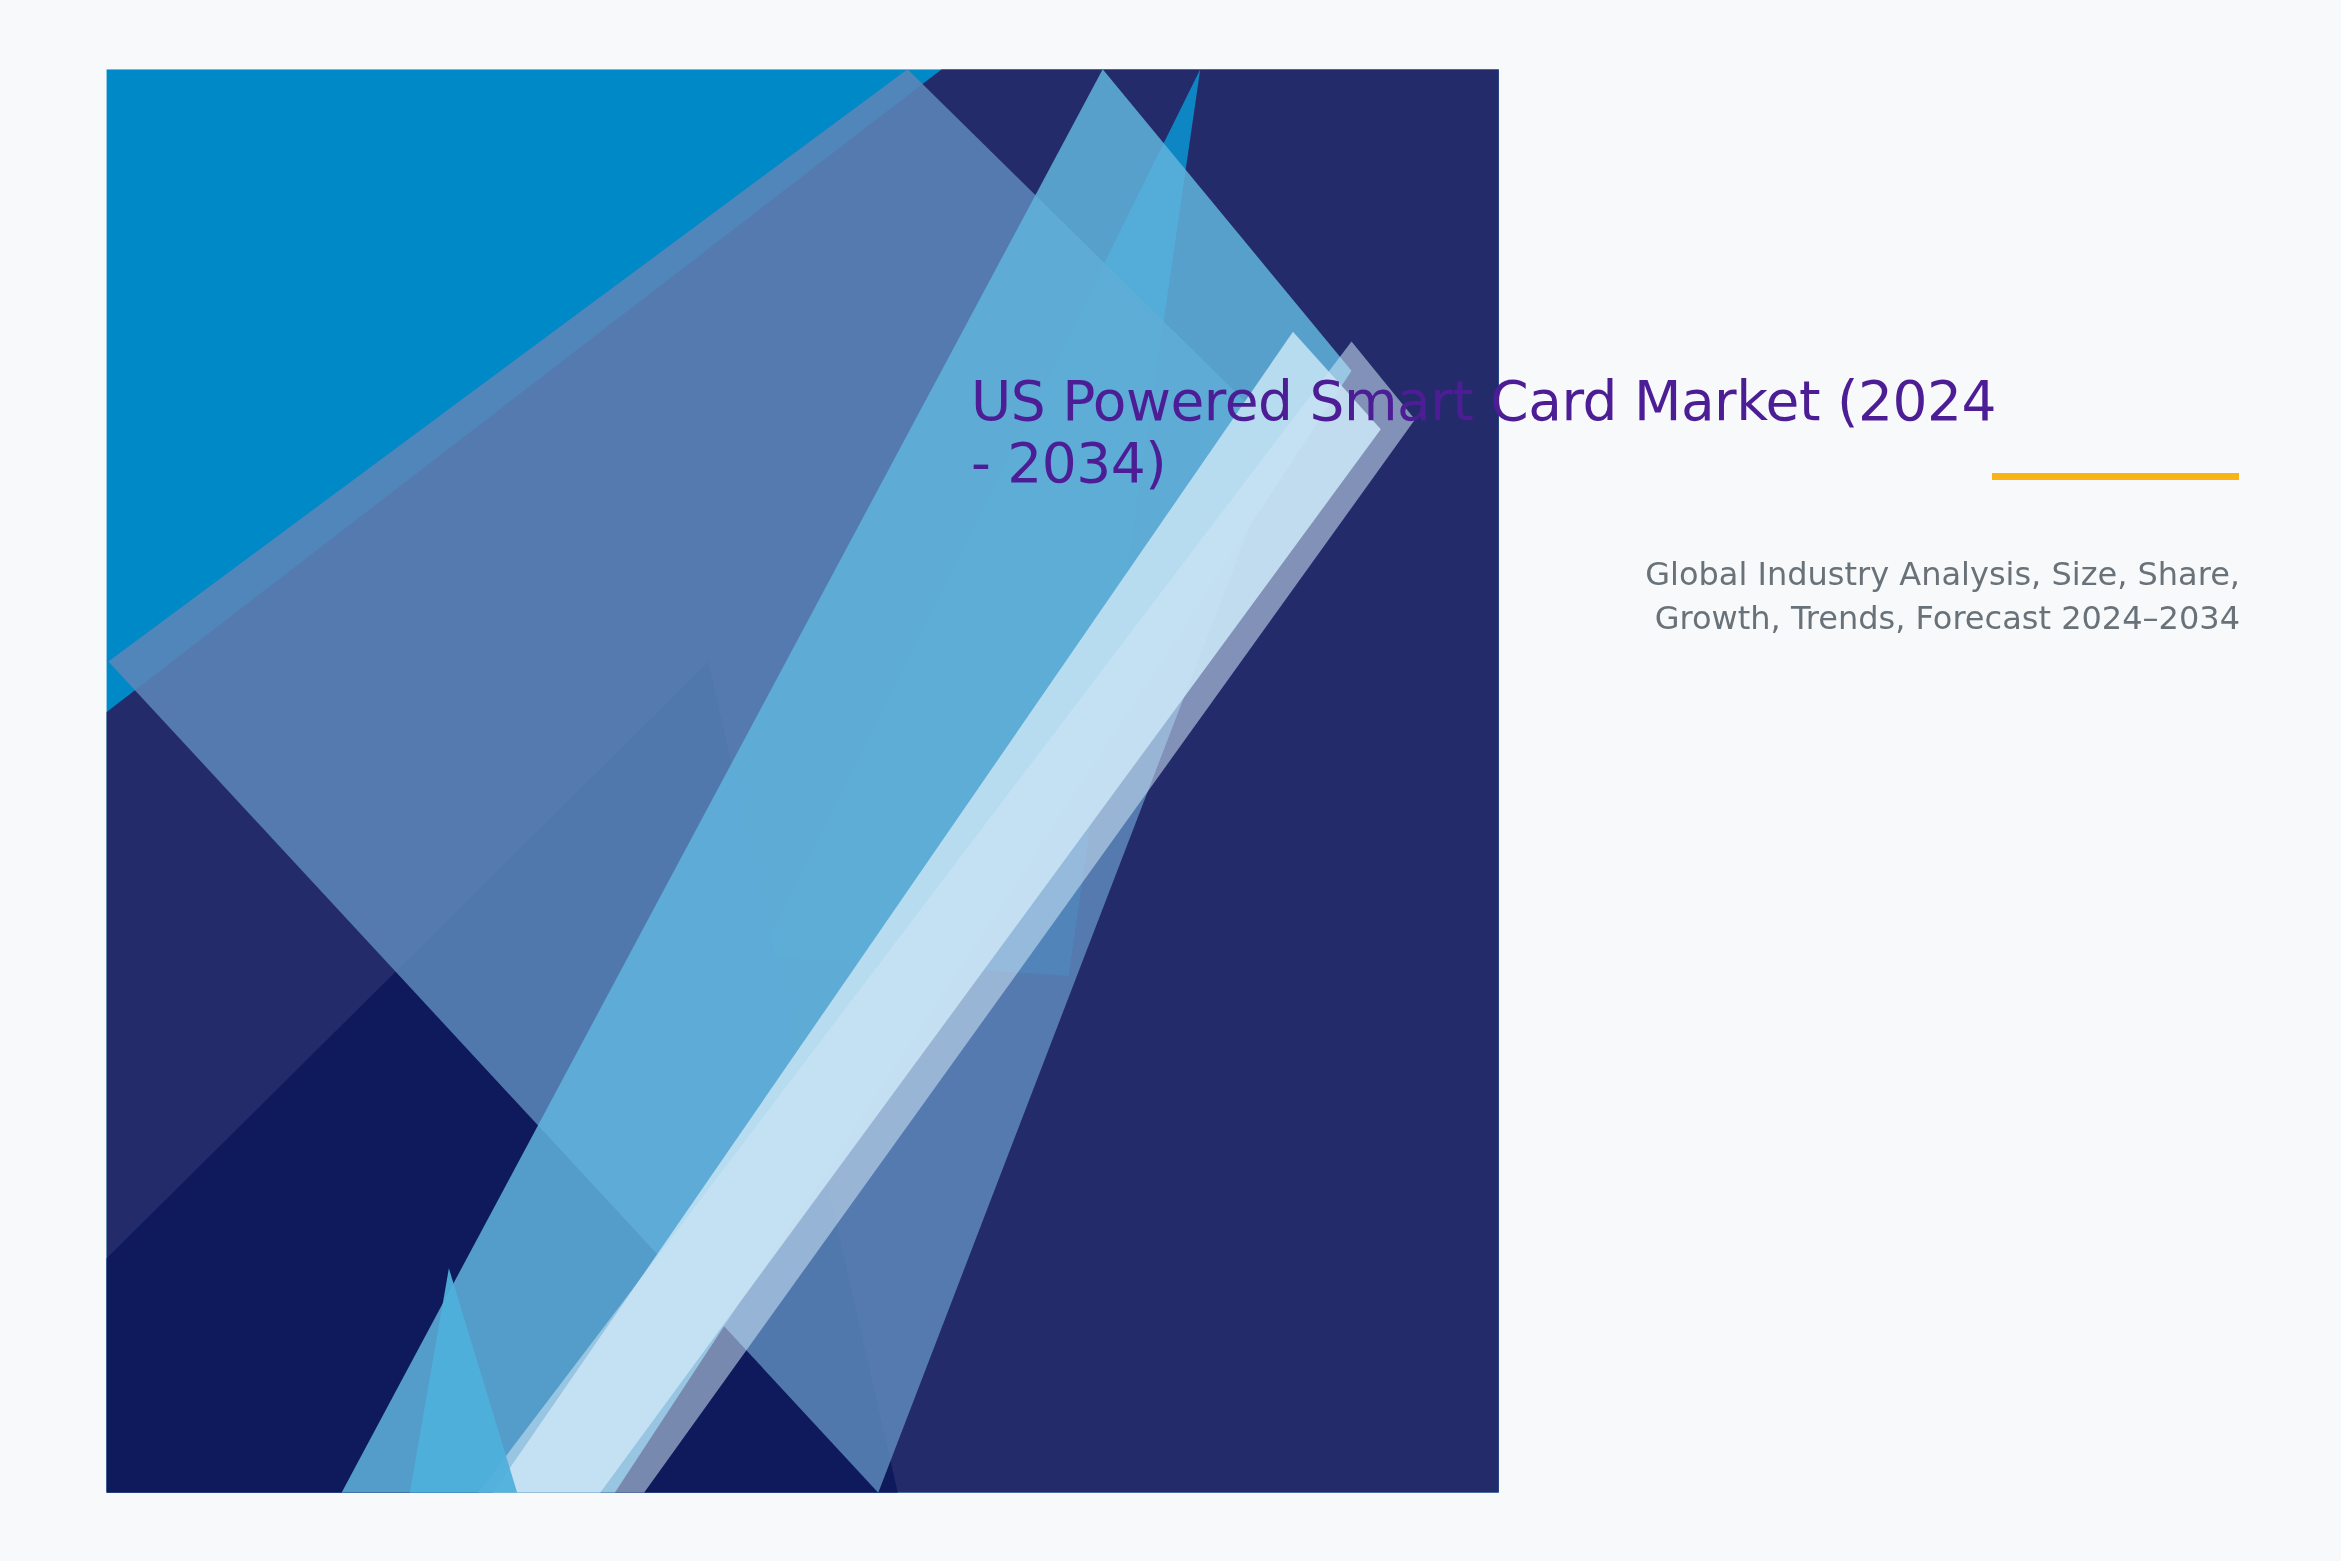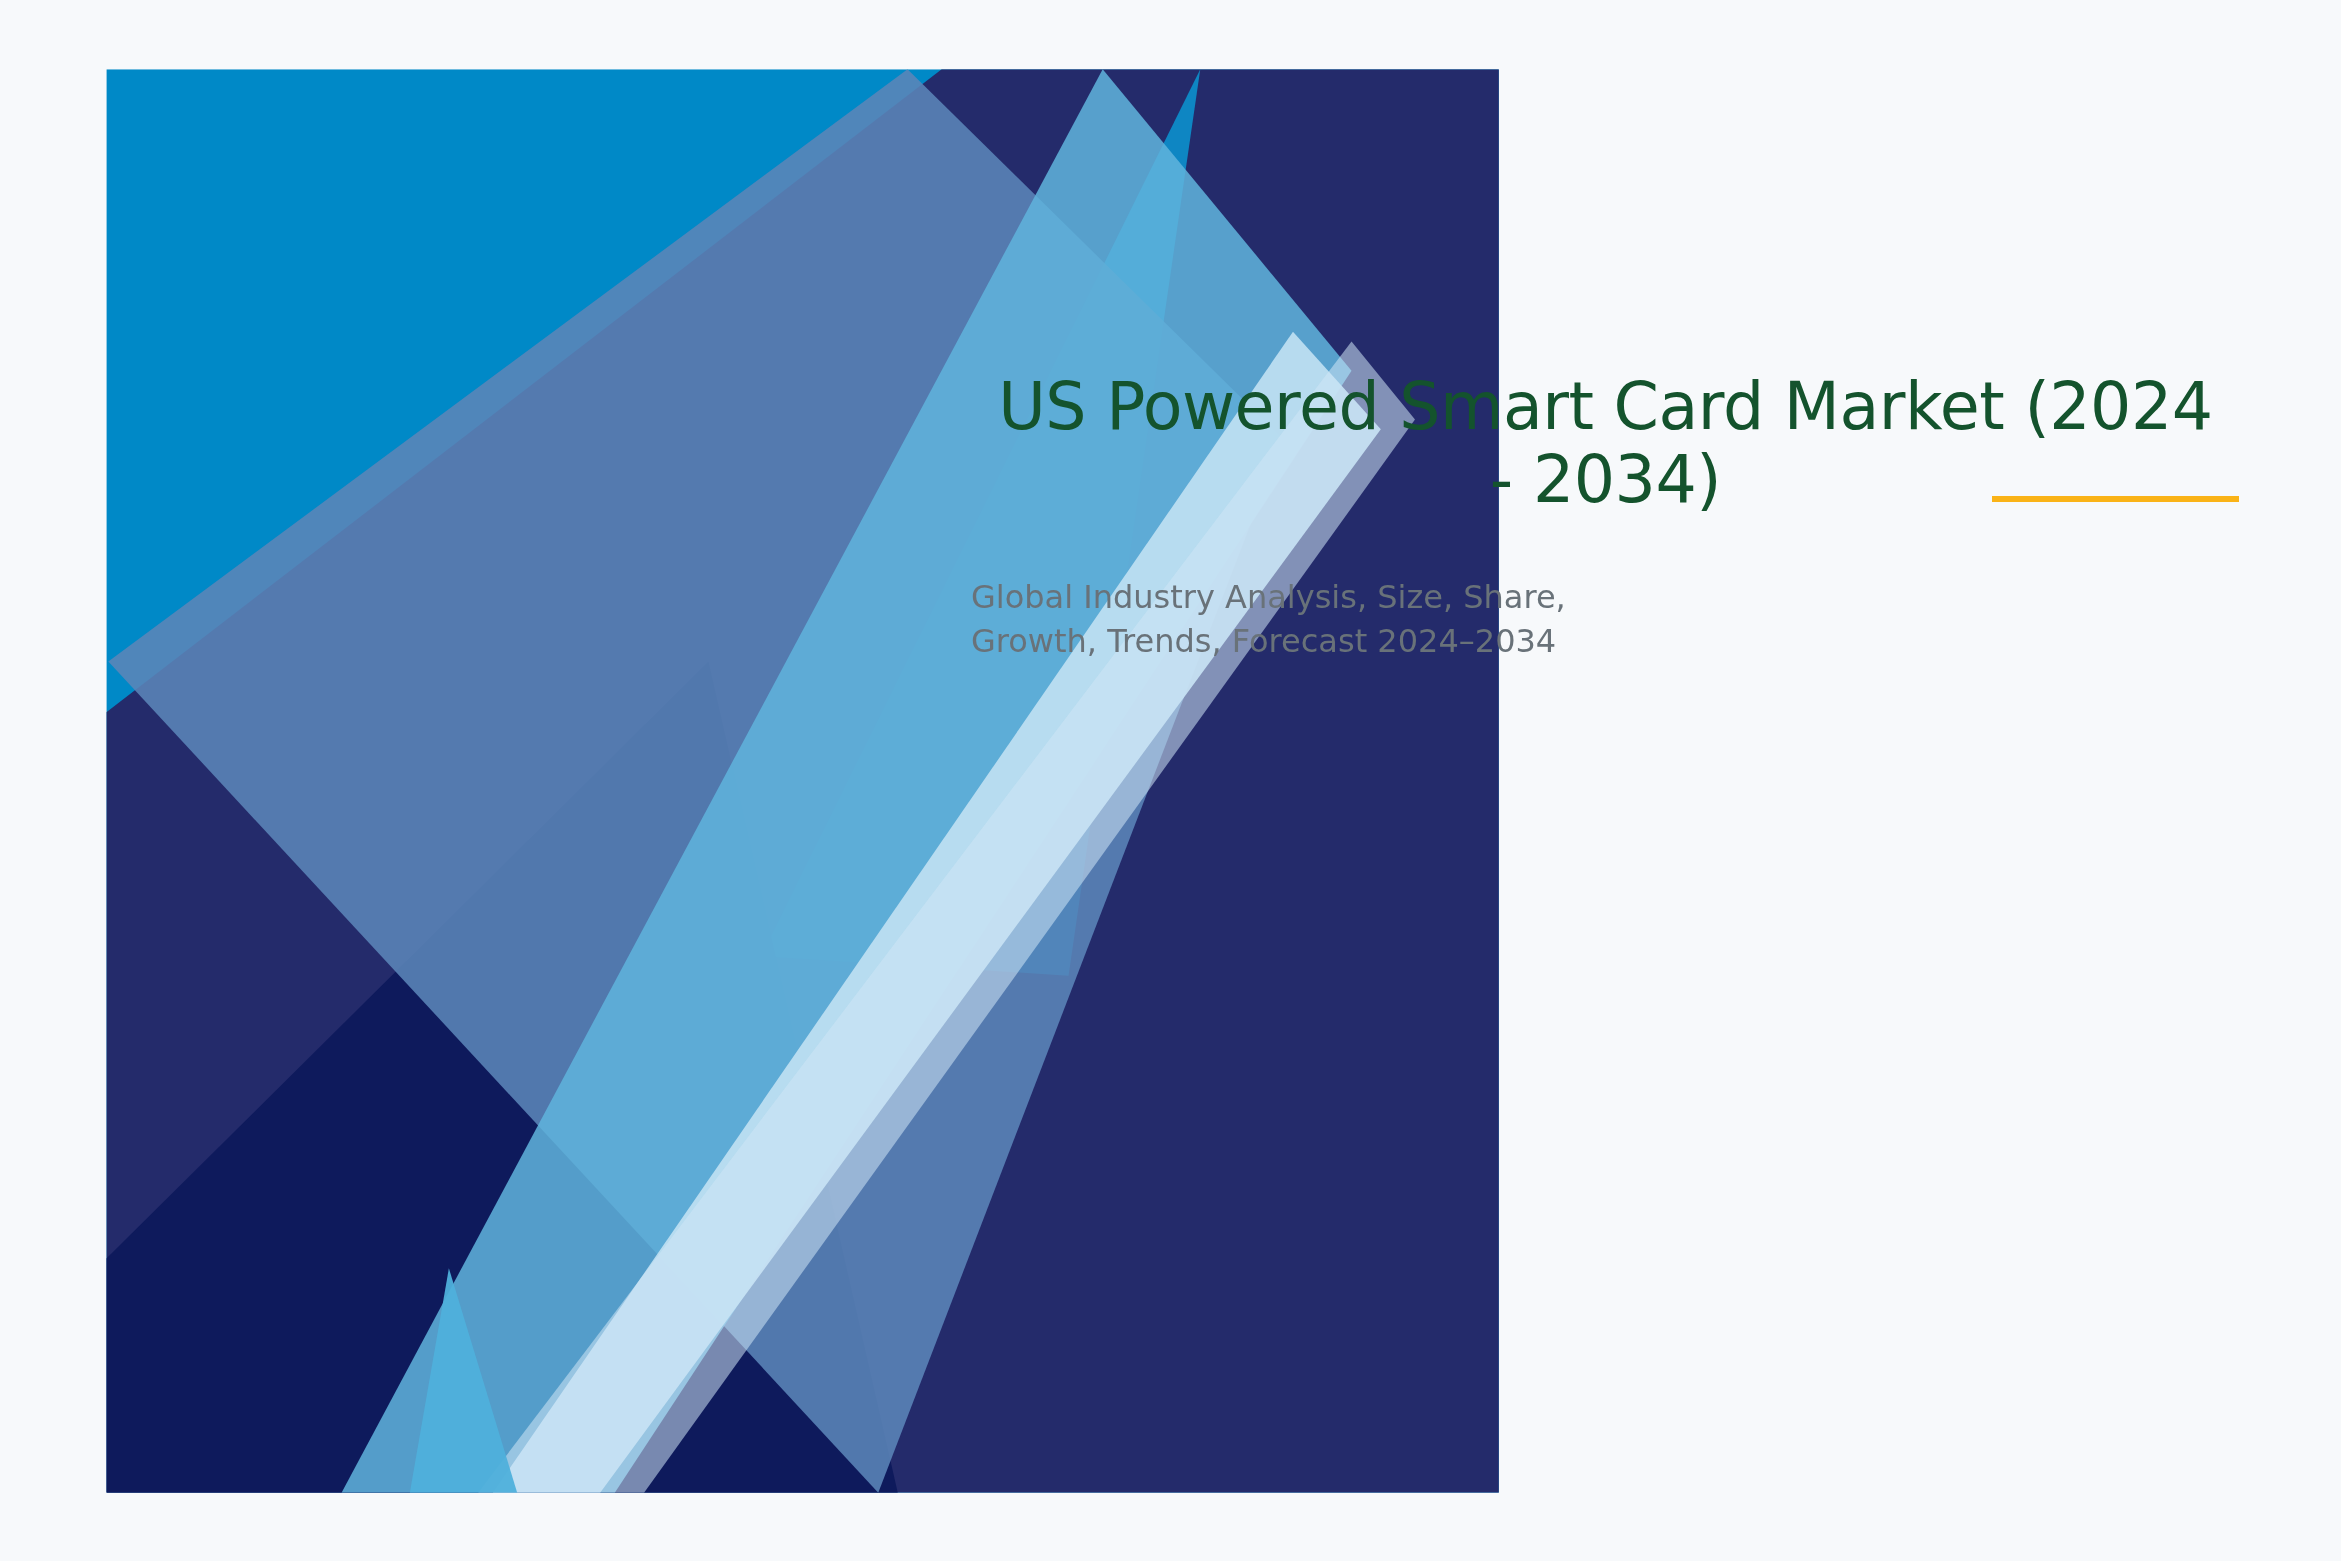--- a/index.html
+++ b/index.html
@@ -40,47 +40,47 @@
     width: 1269px;
     text-align: right;
   }
 
   #title-wrap {
     position: relative;
     display: block;
   }
 
   #page-title {
-    font-size: 65px;
+    font-size: 55px;
     line-height: 1.12;
     font-weight: 400;
-    color: #14532d;
+    color: #4c1d95;
     letter-spacing: -0.5px;
     margin: 0;
-    text-align: center;
+    text-align: left;
     white-space: pre-line;
   }
 
   #title-underline {
     position: absolute;
     right: 1px;
     bottom: 14.6px;
     width: 247px;
     height: 6.3px;
     background: #FAB317;
   }
 
   #page-subtitle {
     margin: 0;
     padding-top: 58px;
     font-size: 32px;
     line-height: 1.38;
     font-weight: 400;
     color: #697279;
-    text-align: left;
+    text-align: right;
     white-space: pre-line;
   }
 </style>
 </head>
 <body>
 
 <div id="cover">
 
   <svg id="artwork" viewBox="0 0 4800 3200" preserveAspectRatio="none">
 

